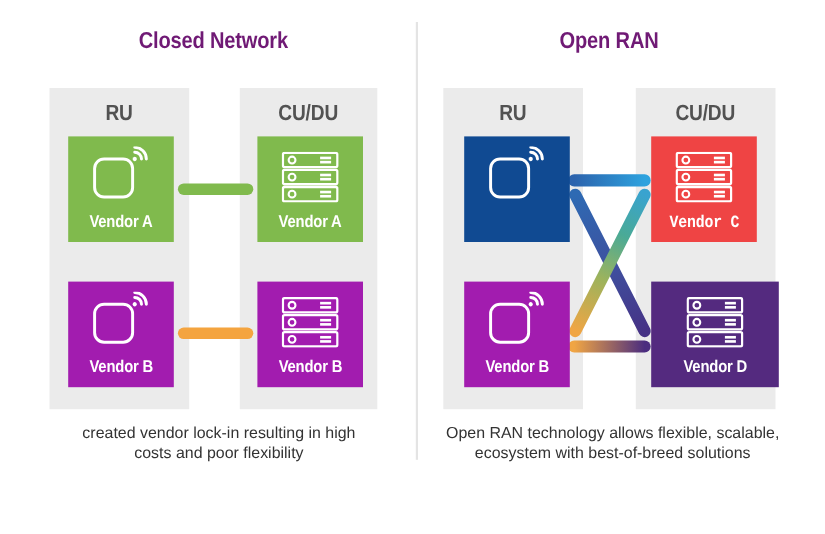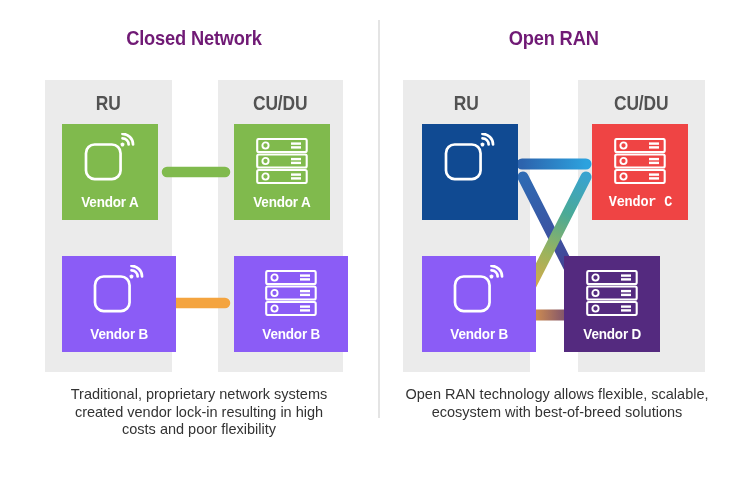--- a/index.html
+++ b/index.html
@@ -12,21 +12,21 @@
   .col{position:absolute;background:#ebebeb;width:127px;height:292px;top:80px;}
   .col-header{position:absolute;top:92px;width:127px;text-align:center;
               font-size:20px;font-weight:700;color:#525252;}
   .node{position:absolute;width:96px;height:96px;}
   .node .icon{position:absolute;left:0;right:0;display:flex;justify-content:center;}
   .node .icon.radio{top:9px;}
   .node .icon.server{top:14px;}
   .node .label{position:absolute;left:0;right:0;bottom:9px;text-align:center;
                font-size:15.5px;font-weight:700;color:#fff;}
   .bg-green{background:#80ba4d;}
-  .bg-orange{background:#8b5cf6;padding-left:18px;}
+  .bg-orange{background:#a21caf;}
   .bg-navy{background:#104a92;}
   .bg-cyan{background:#ef4444;font-family:Liberation Mono, monospace;}
   .bg-purple{background:#542a7f;}
   .wires{position:absolute;left:0;top:0;width:750px;height:485px;pointer-events:none;}
   .caption{position:absolute;top:386px;width:330px;text-align:center;
            font-size:14.5px;line-height:17.5px;color:#333;}
   .defs-hidden{position:absolute;width:0;height:0;overflow:hidden;}
 </style>
 </head>
 <body>
@@ -175,31 +175,30 @@
     <span class="label"><span class="cond">Vendor C</span></span>
   </div>
   <div class="node bg-orange" style="left:422px;top:256px;">
     <span class="icon radio">
         <svg width="56" height="48" viewBox="0 0 58 50">
           <use href="#sym-radio"></use>
         </svg>
       </span>
     <span class="label"><span class="cond">Vendor B</span></span>
   </div>
-  <div class="node bg-purple" style="left:564px;top:256px;">
+  <div class="node bg-purple" style="left:592px;top:256px;padding-left:20px;">
     <span class="icon server">
         <svg width="52" height="46" viewBox="0 0 52 46">
           <use href="#sym-server"></use>
         </svg>
       </span>
     <span class="label"><span class="cond">Vendor D</span></span>
   </div>
 
   <div class="caption" style="left:34px;">
-    <div>Traditional, proprietary network systems</div>
     <div>created vendor lock-in resulting in high</div>
     <div>costs and poor flexibility</div>
   </div>
   <div class="caption" style="left:392px;">
     <div>Open RAN technology allows flexible, scalable,</div>
     <div>ecosystem with best-of-breed solutions</div>
   </div>
 
 </div>
 

